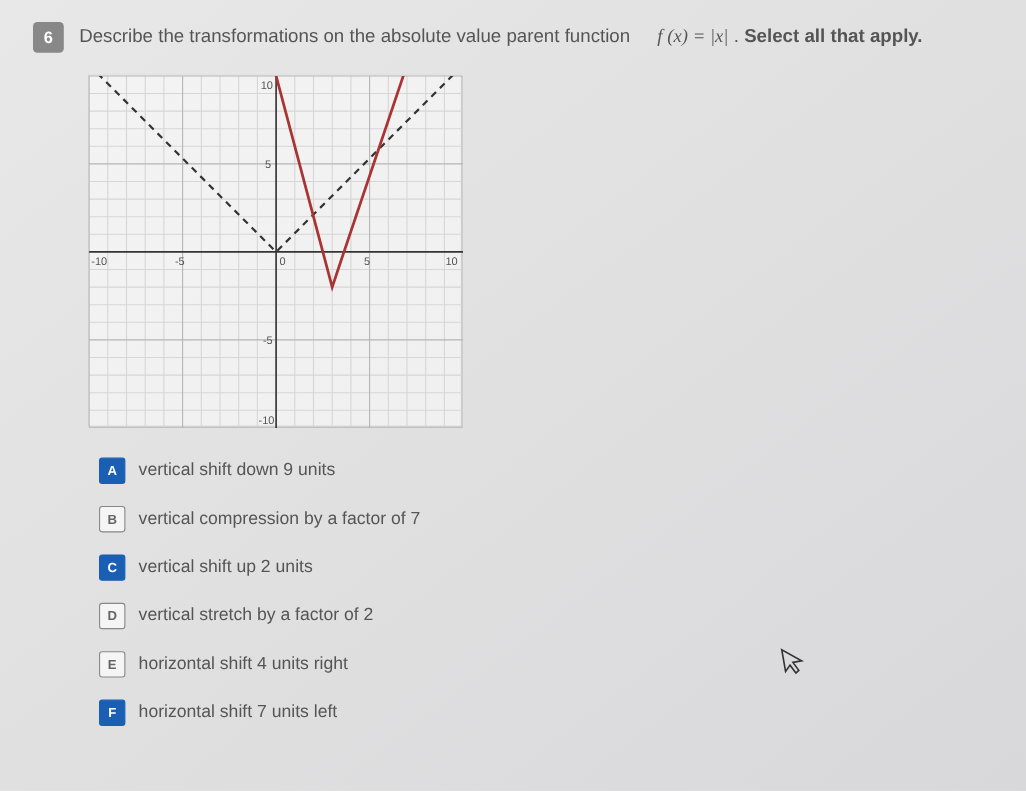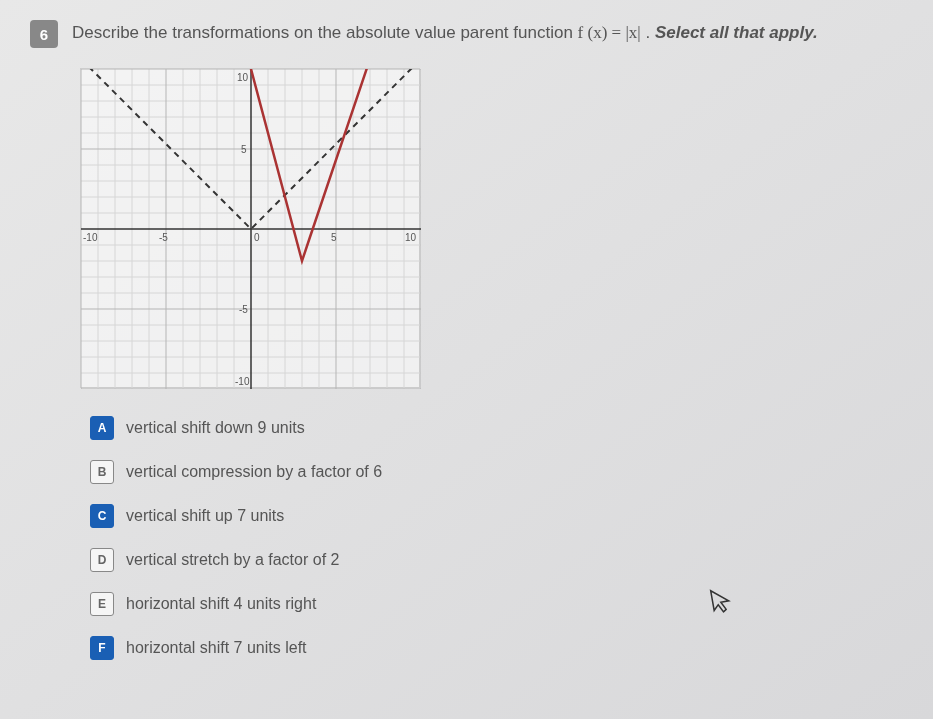--- a/index.html
+++ b/index.html
@@ -24,22 +24,22 @@
       align-items: center;
       justify-content: center;
       font-size: 15px;
       flex-shrink: 0;
     }
     .qtext {
       font-size: 17px;
       color: #555;
       line-height: 1.5;
     }
-    .qtext .func { font-family: Georgia, serif; }
-    .qtext .emph { font-style: italic; font-weight: bold; }
+    .qtext .func { font-style: italic; font-family: Georgia, serif; margin-left: 20px; }
+    .qtext .emph { font-weight: bold; }
     .graph-wrap {
       margin-left: 50px;
       margin-top: 10px;
       width: 340px;
       height: 320px;
       background: rgba(255,255,255,0.5);
       border: 1px solid #ccc;
       position: relative;
     }
     .choices { margin-left: 60px; margin-top: 28px; }
@@ -164,25 +164,25 @@
   </svg>
 </div>
 
 <div class="choices">
   <div class="choice">
     <div class="letter selected">A</div>
     <div class="choice-text">vertical shift down 9 units</div>
   </div>
   <div class="choice">
     <div class="letter">B</div>
-    <div class="choice-text">vertical compression by a factor of 6</div>
+    <div class="choice-text">vertical compression by a factor of 7</div>
   </div>
   <div class="choice">
     <div class="letter selected">C</div>
-    <div class="choice-text">vertical shift up 7 units</div>
+    <div class="choice-text">vertical shift up 2 units</div>
   </div>
   <div class="choice">
     <div class="letter">D</div>
     <div class="choice-text">vertical stretch by a factor of 2</div>
   </div>
   <div class="choice">
     <div class="letter">E</div>
     <div class="choice-text">horizontal shift 4 units right</div>
   </div>
   <div class="choice">

